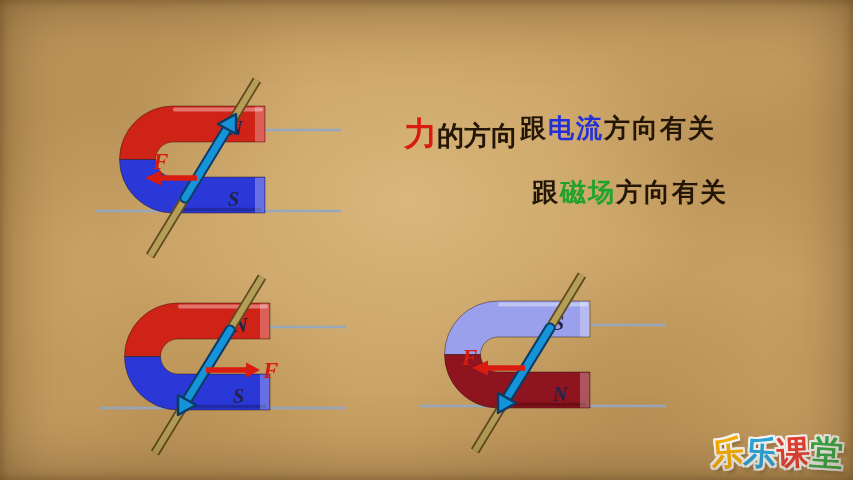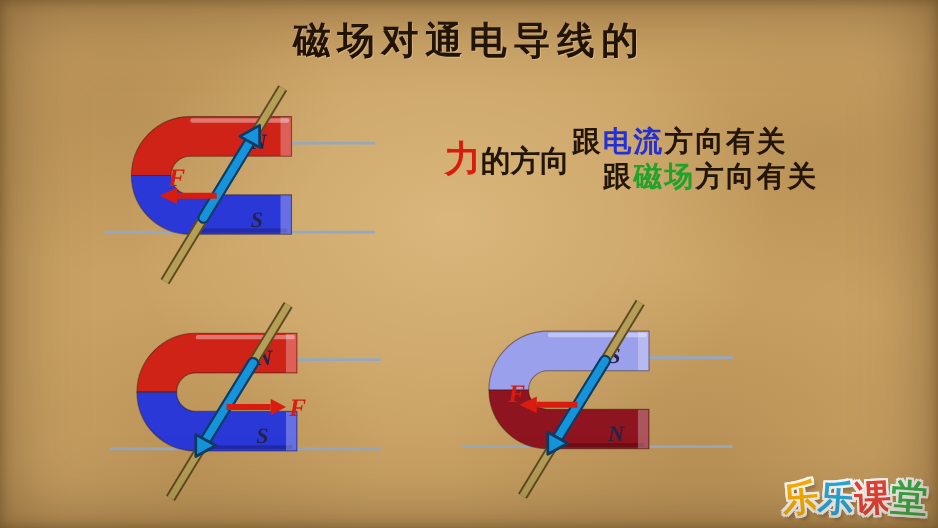--- a/index.html
+++ b/index.html
@@ -17,26 +17,26 @@
   .stage::after {
     content:""; position:absolute; inset:0; pointer-events:none;
     box-shadow: inset 0 0 70px rgba(70,44,12,.55), inset 0 0 12px rgba(70,44,12,.45);
   }
   .page-title {
     position:absolute; top:14px; left:0; width:100%; text-align:center;
     font-family:"Liberation Serif", serif; font-weight:bold; font-size:34px;
     letter-spacing:6px; color:var(--title-text,#201206);
     text-shadow: 1px 1px 0 rgba(255,235,190,.35);
   }
-  .caption { position:absolute; left:404px; top:112px; display:flex; align-items:center; font-weight:bold; white-space:nowrap; }
+  .caption { position:absolute; left:404px; top:112px; display:flex; align-items:flex-start; font-weight:bold; white-space:nowrap; }
   .force-phrase { font-size:27px; color:var(--caption-text,#241607); margin-right:2px; }
   .force-word { color:var(--force-red,#d81c10); font-size:33px; font-family:"Liberation Serif",serif; }
-  .caption-lines { display:flex; flex-direction:column; }
+  .caption-lines { display:flex; flex-direction:column;gap:32px; }
   .cap-line { font-size:26px; color:var(--caption-text,#241607); letter-spacing:2px; line-height:32px; }
-  .cap-line.second { margin-left:28px; }
+  .cap-line.second { margin-left:12px; }
   .kw-current { color:var(--current-blue,#2330d6); }
   .kw-field { color:var(--field-green,#1fa32a); }
 
   .magnet { position:absolute; overflow:visible; }
   .rail { stroke:var(--rail,#97a8bc); stroke-width:2.5; }
   .arm  { stroke:rgba(40,20,8,.45); stroke-width:1; }
   .fill-red { fill:var(--magnet-red,#cf2318); }
   .fill-blue { fill:var(--magnet-blue,#2b38d8); }
   .fill-lavender { fill:var(--magnet-lavender,#9aa0ec); }
   .fill-maroon { fill:var(--magnet-maroon,#8e141f); }
@@ -70,21 +70,20 @@
     font-size:13px; font-weight:bold; letter-spacing:1px;
     padding:4px 16px 4px 12px; border-radius:8px 0 0 8px; display:inline-block; float:right;
     box-shadow: inset 0 1px 0 rgba(255,255,255,.25), 0 2px 3px rgba(60,30,0,.35);
   }
 </style>
 </head>
 <body>
 
 <div class="stage">
 
-  <div class="page-title">磁场对通电导线的</div>
 
   <svg class="magnet" style="left:95px; top:78px;" width="250" height="185" viewBox="0 0 250 185">
     <line class="rail" x1="120" y1="52" x2="246" y2="52"></line>
     <line class="rail" x1="0" y1="133" x2="246" y2="133"></line>
     <path class="arm fill-red" d="M170,28 L78,28 A53.5,53.5 0 0 0 24.5,81.5 L60.5,81.5 A17.5,17.5 0 0 1 78,64 L170,64 Z"></path>
     <path class="arm fill-blue" d="M170,135 L78,135 A53.5,53.5 0 0 1 24.5,81.5 L60.5,81.5 A17.5,17.5 0 0 0 78,99 L170,99 Z"></path>
     <path class="gloss" d="M166,31.5 L80,31.5"></path>
     <path class="shade" d="M166,131.5 L80,131.5"></path>
     <rect class="cap" x="160" y="28.6" width="9.5" height="35"></rect>
     <rect class="cap" x="160" y="99.6" width="9.5" height="35"></rect>

